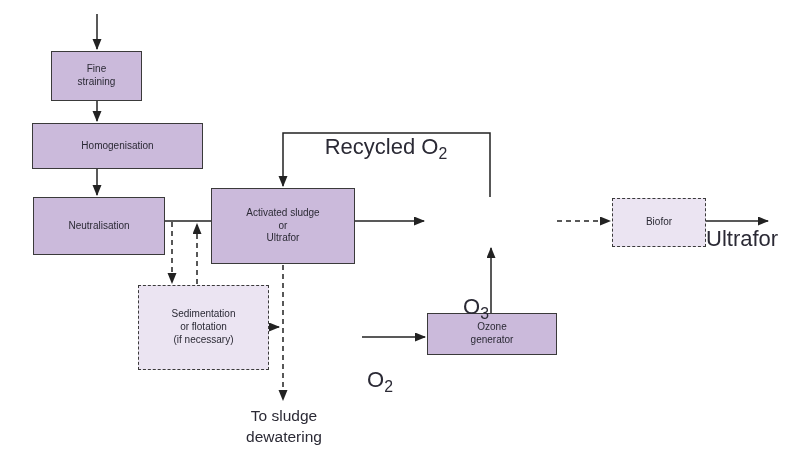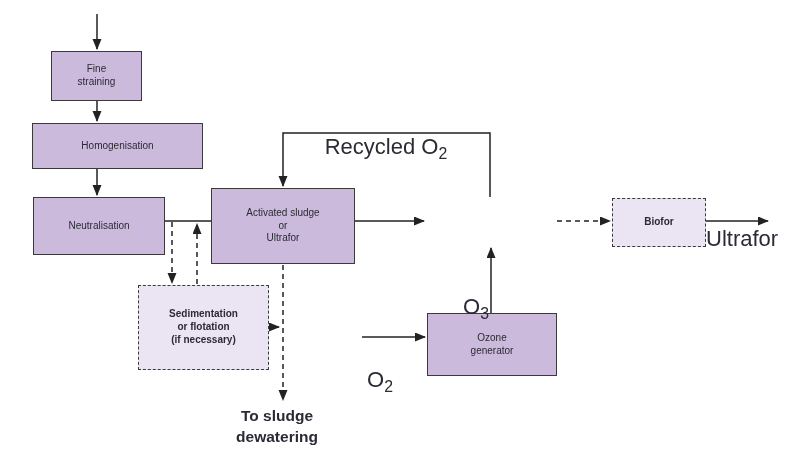--- a/index.html
+++ b/index.html
@@ -33,21 +33,20 @@
     border:1.6px solid var(--border);
     display:flex;align-items:center;justify-content:center;
     text-align:center;
     font-size:10px;line-height:1.28;
     color:var(--text);
     white-space:pre-line;
   }
   .node.dashed{
     background:var(--dashed-fill);
     border-style:dashed;
-    font-weight:bold;
   }
   .flow-label{
     position:absolute;
     font-size:22px;
     color:var(--text);
     white-space:pre-line;
   }
   .flow-label sub{font-size:0.72em;line-height:0;}
   .center{text-align:center;}
 </style>
@@ -103,33 +102,33 @@
 or
 Ultrafor</div>
 
 
   <div class="node dashed" style="left:612px;top:198px;width:94px;height:49px;">Biofor</div>
 
   <div class="node dashed" style="left:98px;top:285px;width:131px;height:85px;margin-left:40px;">Sedimentation
 or flotation
 (if necessary)</div>
 
-  <div class="node" style="left:427px;top:313px;width:130px;height:63px;">Ozone
+  <div class="node" style="left:427px;top:313px;width:130px;height:42px;">Ozone
 generator</div>
 
   <div class="flow-label center" style="left:300px;top:108px;width:172px;">
     <span>Recycled O</span><sub>2</sub>
   </div>
 
   <div class="flow-label" style="left:463px;top:268px;">
     <span>O</span><sub>3</sub>
   </div>
 
   <div class="flow-label" style="left:367px;top:341px;">
     <span>O</span><sub>2</sub>
   </div>
 
   <div class="flow-label" style="left:706px;top:226px;">Ultrafor</div>
 
-  <div class="flow-label center" style="left:207px;top:406px;width:140px;font-size:15.5px;line-height:1.35;font-weight:bold;">To sludge
+  <div class="flow-label center" style="left:214px;top:406px;width:140px;font-size:15.5px;line-height:1.35;">To sludge
 dewatering</div>
 
 </div>
 
 </body></html>

